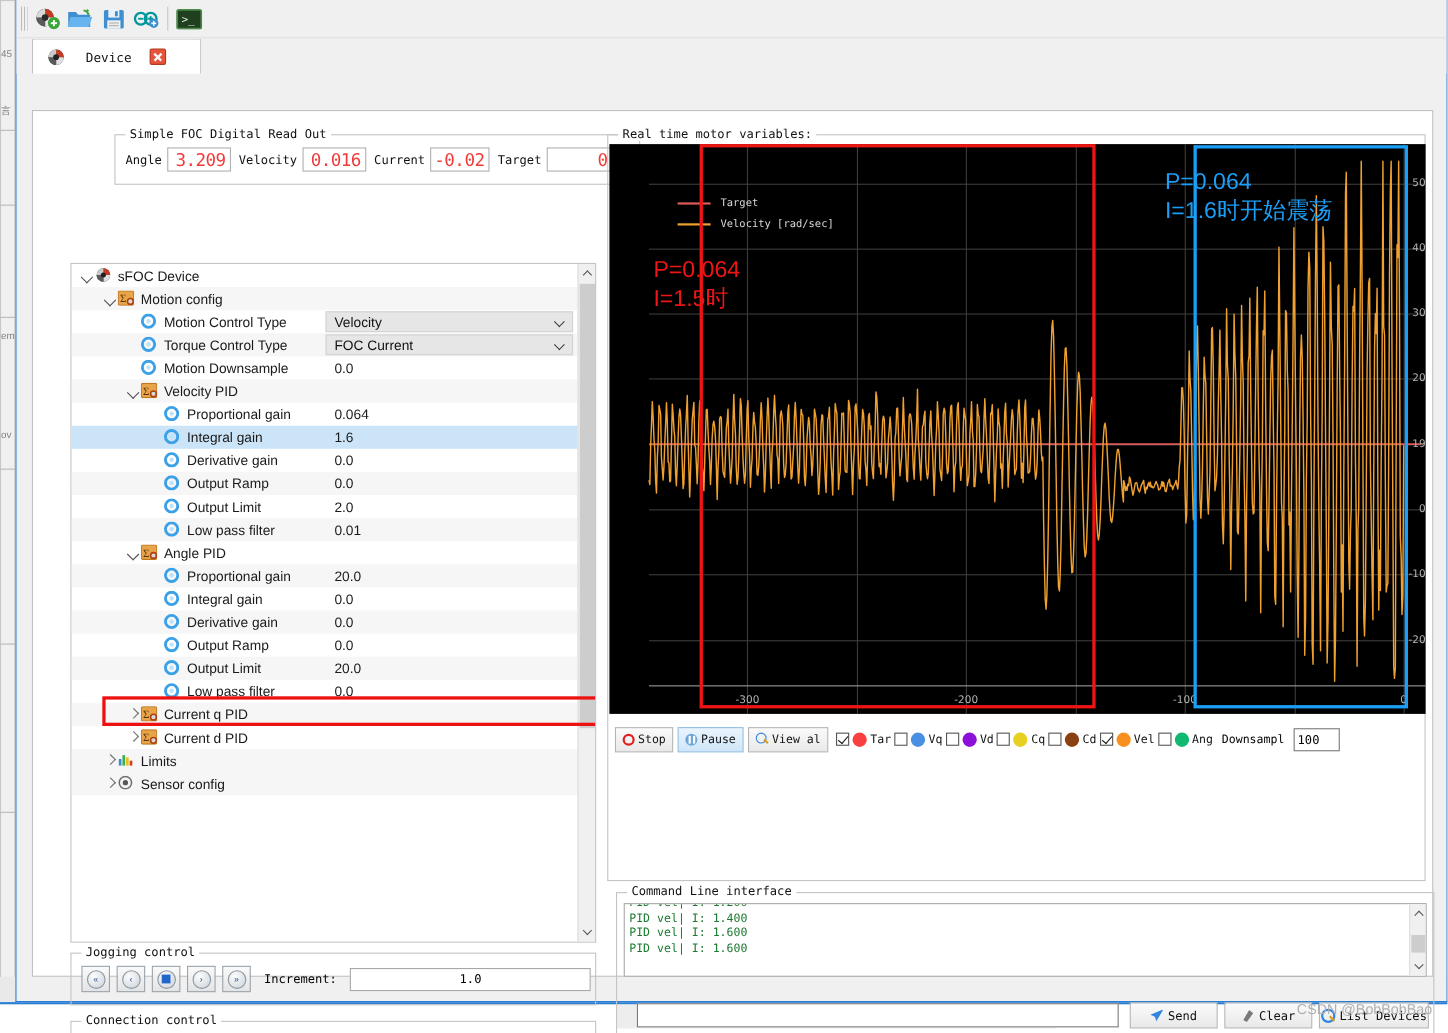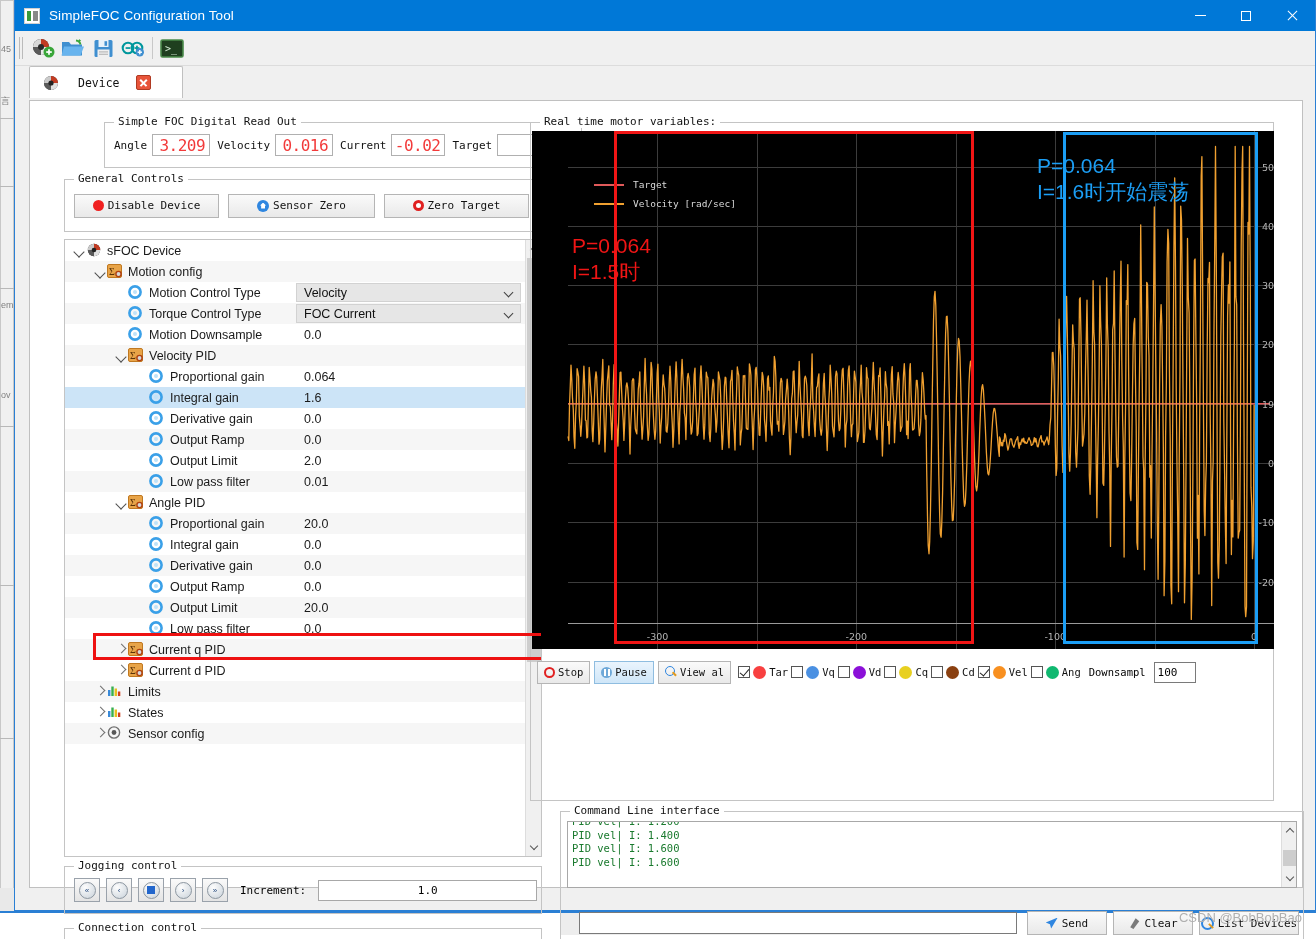--- a/index.html
+++ b/index.html
@@ -161,21 +161,21 @@
   #jog-inc-label{font-family:"DejaVu Sans Mono",monospace;font-size:11px;margin-left:6px;margin-right:6px;}
   #jog-inc-input{width:219px;height:21px;border:1px solid #a8a8a8;background:#fff;
     font-family:"DejaVu Sans Mono",monospace;font-size:11px;text-align:center;
     display:flex;align-items:center;justify-content:center;}
 
   
   #g-conn{left:34px;top:827px;width:478px;height:50px;}
   .conn-row{display:flex;align-items:center;height:100%;padding-left:9px;gap:8px;}
 
   
-  #g-chart{left:500px;top:21px;width:744px;height:679px;padding-left:46px;}
+  #g-chart{left:522px;top:21px;width:744px;height:679px;padding-left:46px;}
   #chart-canvas{position:absolute;left:1px;top:8px;width:742px;height:518px;background:#000;}
   .grid-v{position:absolute;top:0;bottom:0;width:1px;background:#3c3c3c;}
   .grid-h{position:absolute;left:0;right:0;height:1px;background:#3c3c3c;}
   .ytick{position:absolute;right:0;font-family:"DejaVu Sans",sans-serif;font-size:9.5px;color:#b4b4b4;
     transform:translateY(-50%);text-align:right;}
   .xtick{position:absolute;font-family:"DejaVu Sans",sans-serif;font-size:9.5px;color:#b4b4b4;
     transform:translateX(-50%);}
   #legend{position:absolute;left:62px;top:44px;}
   .lg-row{display:flex;align-items:center;height:19px;}
   .lg-line{width:30px;height:2px;margin-right:9px;}
@@ -244,33 +244,20 @@
   <div class="bg-text" style="left:1px;top:300px;width:13px;">em</div>
   <div class="bg-text" style="left:1px;top:390px;width:13px;">ov</div>
   <div class="bg-strip" style="left:0;top:888px;width:1316px;height:23px;border:none;background:#e9e9e9;"></div>
   <div class="bg-blue" style="left:0;top:911px;width:1316px;height:2px;"></div>
   <div class="bg-strip" style="left:560px;top:913px;width:400px;height:22px;border:none;background:#d8d8d8;opacity:.45;"></div>
   <div class="bg-text" style="left:735px;top:922px;width:140px;color:#9a9a9a;">sFOC Device</div>
 </div>
 
 <div id="app-window">
 
-  <div id="title-bar">
-    <div id="app-icon"></div>
-    <div id="title-text">SimpleFOC Configuration Tool</div>
-    <div class="win-btn" id="btn-min">
-        <div class="wb-min"></div>
-      </div>
-    <div class="win-btn" id="btn-max">
-        <div class="wb-max"></div>
-      </div>
-    <div class="win-btn" id="btn-close">
-        <div class="wb-close"></div>
-      </div>
-  </div>
 
   <div id="toolbar">
     <div class="tb-grip"></div>
 
     <div class="tb-btn">
       <svg width="24" height="22" viewBox="0 0 24 22">
         <g>
           <circle cx="10" cy="10" r="8" fill="#3a3a3a"></circle>
           <path d="M10 2 A8 8 0 0 1 18 10 L10 10 Z" fill="#c23b22"></path>
           <path d="M18 10 A8 8 0 0 1 10 18 L10 10 Z" fill="#e8e8e8"></path>
@@ -355,37 +342,20 @@
         <div class="led" id="led-angle">3.209</div>
         <div class="ro-label">Velocity</div>
         <div class="led" id="led-vel">0.016</div>
         <div class="ro-label">Current</div>
         <div class="led" id="led-cur">-0.02</div>
         <div class="ro-label">Target</div>
         <div class="led" id="led-tar">0</div>
       </div>
     </div>
 
-    <div class="group" id="g-general">
-      <div class="group-title">General Controls</div>
-      <div class="gc-row">
-        <div class="gc-btn" id="btn-disable">
-          <span class="dot-red"></span>
-          <span>Disable Device</span>
-        </div>
-        <div class="gc-btn" id="btn-szero">
-          <span class="dot-home"></span>
-          <span>Sensor Zero</span>
-        </div>
-        <div class="gc-btn" id="btn-ztarget">
-          <span class="dot-ring"></span>
-          <span>Zero Target</span>
-        </div>
-      </div>
-    </div>
 
     <div id="tree-wrap">
       <div id="tree-list">
           <div class="tnode">
             <div style="width: 8px; flex: 0 0 auto;"></div>
             <div class="twist open"></div>
             <div class="ticon"><svg width="16" height="14" viewBox="0 0 16 14">
                 <circle cx="8" cy="7" r="6.2" fill="#3a3a3a"></circle>
                 <path d="M8 0.8 A6.2 6.2 0 0 1 14.2 7 L8 7 Z" fill="#c23b22"></path>
                 <path d="M14.2 7 A6.2 6.2 0 0 1 8 13.2 L8 7 Z" fill="#e0e0e0"></path>
@@ -604,31 +574,20 @@
           <div class="tnode alt">
             <div style="width: 29px; flex: 0 0 auto;"></div>
             <div class="twist closed"></div>
             <div class="ticon"><svg width="14" height="13" viewBox="0 0 14 13">
                 <rect x="1" y="6" width="2.4" height="6" fill="#3a8ad8"></rect>
                 <rect x="4.3" y="2.5" width="2.4" height="9.5" fill="#38b050"></rect>
                 <rect x="7.6" y="4.5" width="2.4" height="7.5" fill="#e8c020"></rect>
                 <rect x="10.9" y="7.5" width="2.4" height="4.5" fill="#d04020"></rect>
               </svg></div>
             <div class="tlabel">Limits</div>
-          </div>
-          <div class="tnode">
-            <div style="width: 29px; flex: 0 0 auto;"></div>
-            <div class="twist closed"></div>
-            <div class="ticon"><svg width="14" height="13" viewBox="0 0 14 13">
-                <rect x="1" y="6" width="2.4" height="6" fill="#3a8ad8"></rect>
-                <rect x="4.3" y="2.5" width="2.4" height="9.5" fill="#38b050"></rect>
-                <rect x="7.6" y="4.5" width="2.4" height="7.5" fill="#e8c020"></rect>
-                <rect x="10.9" y="7.5" width="2.4" height="4.5" fill="#d04020"></rect>
-              </svg></div>
-            <div class="tlabel">States</div>
           </div>
           <div class="tnode alt">
             <div style="width: 29px; flex: 0 0 auto;"></div>
             <div class="twist closed"></div>
             <div class="ticon"><svg width="14" height="13" viewBox="0 0 14 13">
                 <circle cx="7" cy="6.5" r="5.6" fill="none" stroke="#707070" stroke-width="1.4"></circle>
                 <circle cx="7" cy="6.5" r="2.4" fill="#585858"></circle>
               </svg></div>
             <div class="tlabel">Sensor config</div>
           </div>

